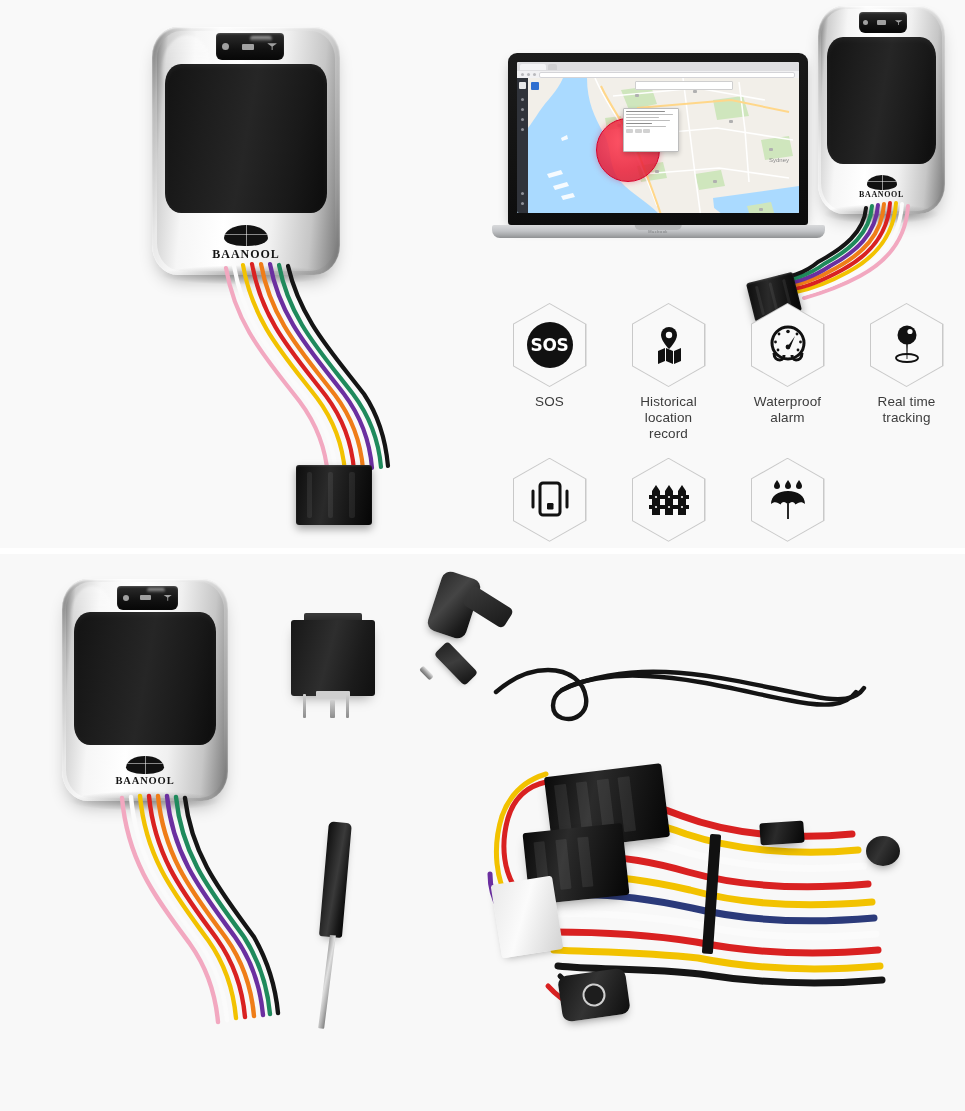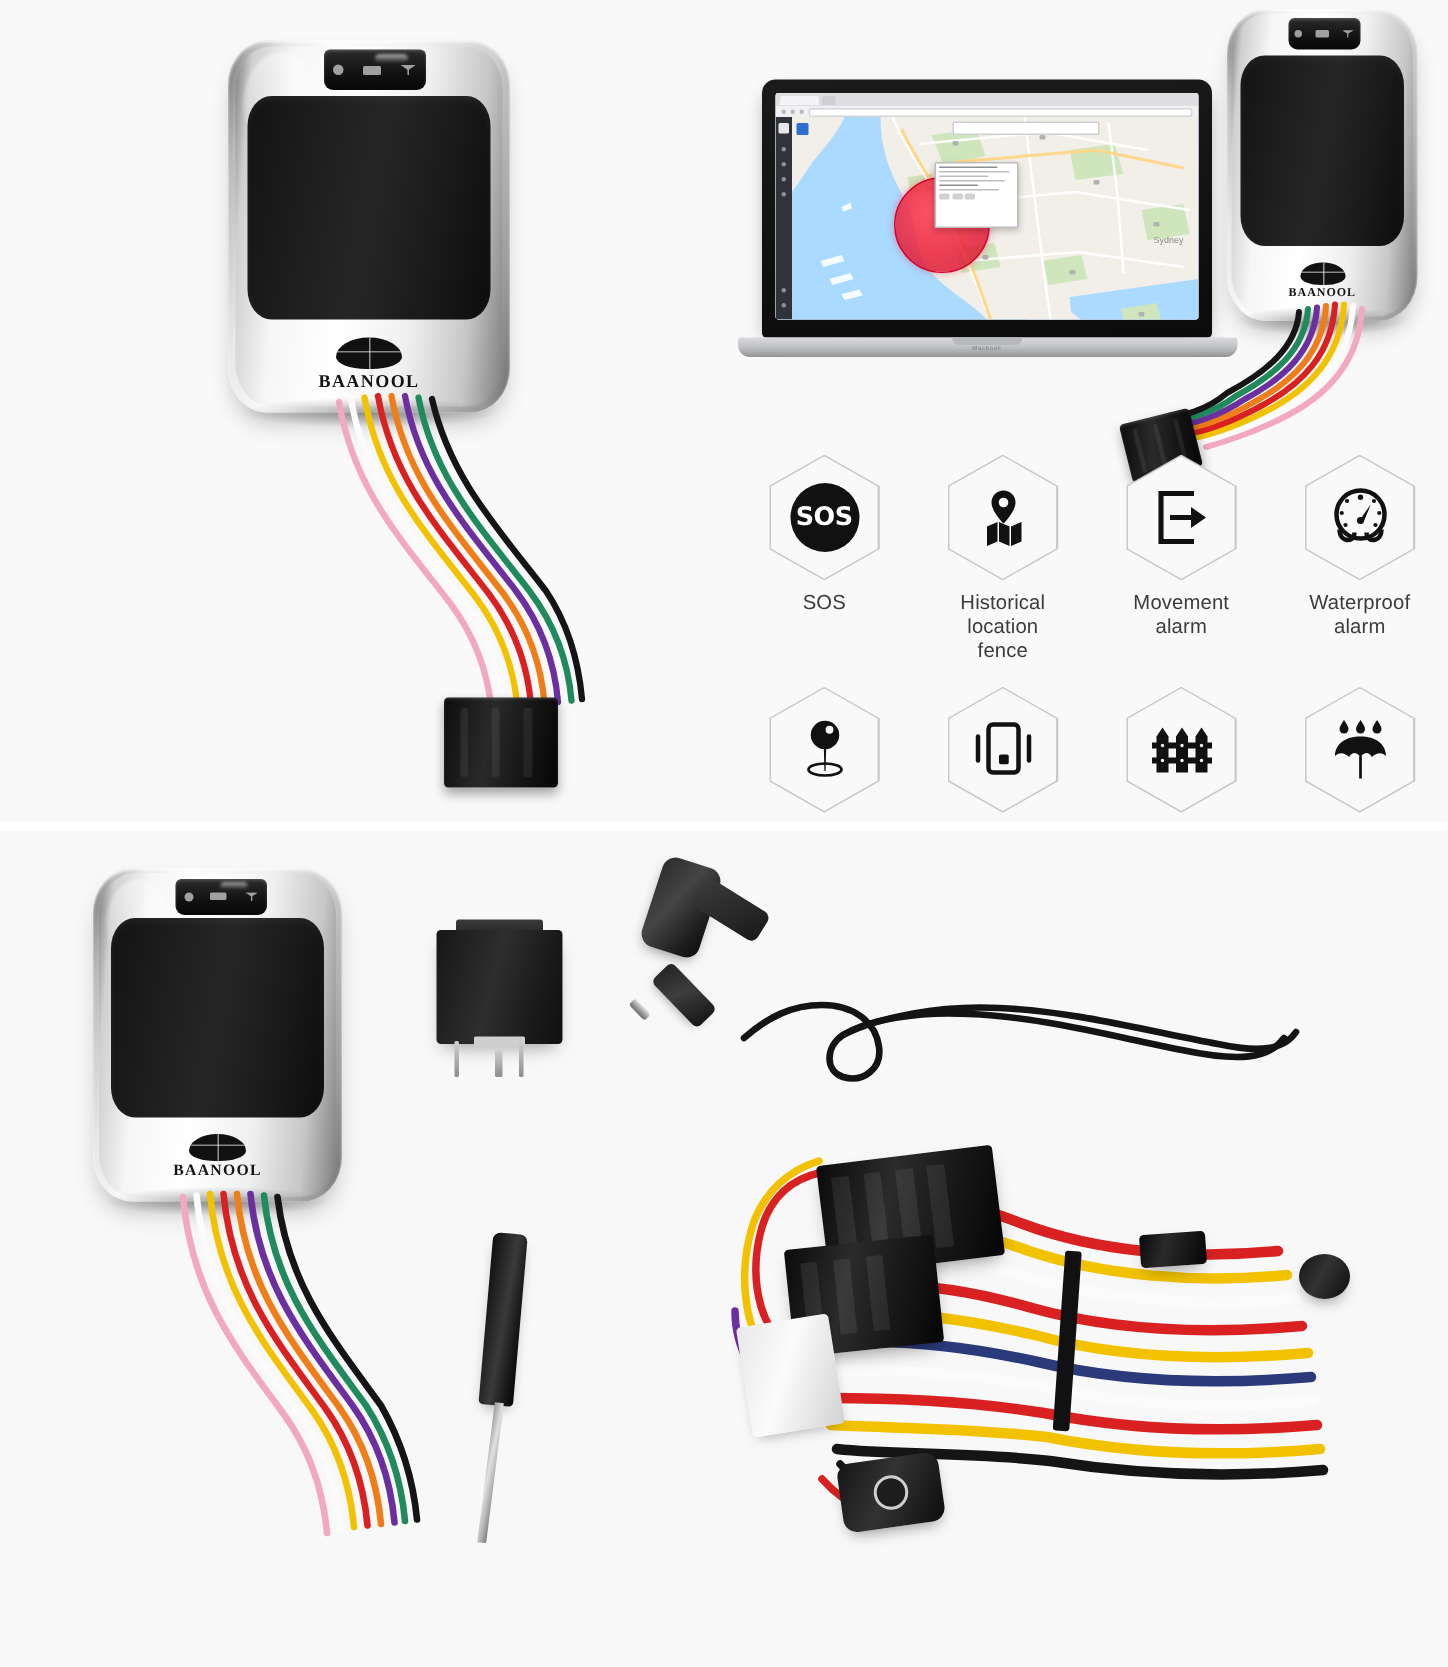--- a/index.html
+++ b/index.html
@@ -455,37 +455,23 @@
           <div class="glyph">
             <svg width="44" height="44" viewBox="0 0 44 44">
               <path d="M22,4 a8,8 0 0 1 8,8 c0,6 -8,14 -8,14 s-8,-8 -8,-14 a8,8 0 0 1 8,-8 z" fill="#111"></path>
               <circle cx="22" cy="12" r="3.2" fill="#f9f9f9"></circle>
               <path d="M11,28 l7,-3 l0,13 l-7,3 z" fill="#111"></path>
               <path d="M19,25 l7,3 l0,13 l-7,-3 z" fill="#111"></path>
               <path d="M27,28 l7,-3 l0,13 l-7,3 z" fill="#111"></path>
             </svg>
           </div>
         </div>
-        <div class="featlabel">Historical location fence</div>
-      </div>
-
-      <div class="feat">
-        <div class="hex">
-          <div class="hexbg"></div>
-          <div class="hexin"></div>
-          <div class="glyph">
-            <svg width="44" height="44" viewBox="0 0 44 44">
-              <path d="M30,6 L8,6 L8,38 L30,38" fill="none" stroke="#111" stroke-width="3.4"></path>
-              <path d="M14,22 L32,22" stroke="#111" stroke-width="3.4"></path>
-              <path d="M28,15 L38,22 L28,29 Z" fill="#111"></path>
-            </svg>
-          </div>
-        </div>
-        <div class="featlabel">Movement alarm</div>
-      </div>
+        <div class="featlabel">Historical location record</div>
+      </div>
+
 
       <div class="feat">
         <div class="hex">
           <div class="hexbg"></div>
           <div class="hexin"></div>
           <div class="glyph">
             <svg width="46" height="46" viewBox="0 0 46 46">
               <circle cx="23" cy="21" r="16" fill="none" stroke="#111" stroke-width="3"></circle>
               <circle cx="23" cy="9.5" r="1.8" fill="#111"></circle>
               <circle cx="14" cy="12" r="1.4" fill="#111"></circle>

